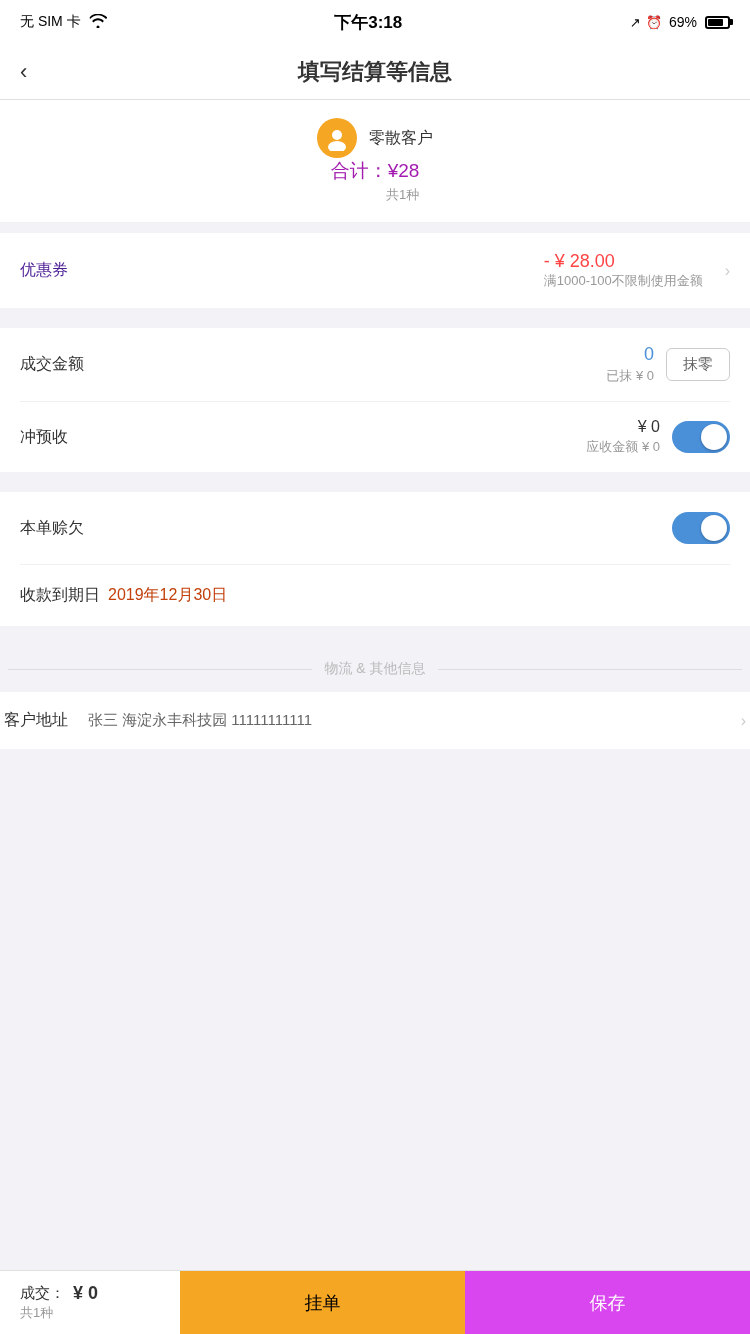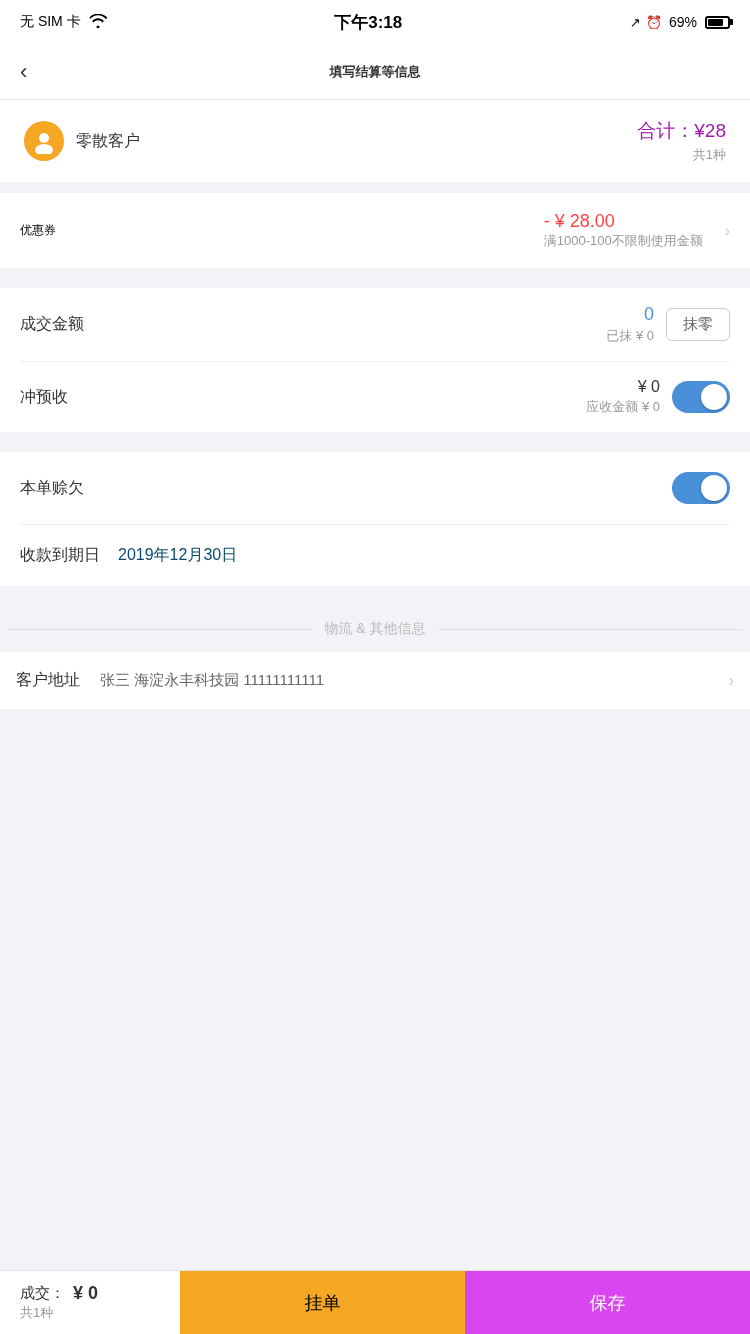--- a/index.html
+++ b/index.html
@@ -64,44 +64,45 @@
       border-bottom: 1px solid #e0e0e0;
     }
     .nav-back {
       position: absolute;
       left: 20px;
       font-size: 22px;
       color: #333;
       cursor: pointer;
     }
     .nav-title {
-      font-size: 13px;
+      font-size: 22px;
       font-weight: 600;
       color: #333;
     }
 
     
     .content {
       padding-bottom: 100px;
     }
 
     
     .card {
       background: #fff;
       margin-bottom: 10px;
     }
 
     
     .customer-row {
       background: #fff;
-      padding: 18px 24px;
+      padding: 18px 16px;
       display: flex;
       align-items: center;
       justify-content: space-between;
       border-bottom: 1px solid #f0f0f0;
+      flex-direction: column;
     }
     .customer-left {
       display: flex;
       align-items: center;
       gap: 12px;
     }
     .customer-avatar {
       width: 40px; height: 40px;
       background: #f5a623;
       border-radius: 50%;
@@ -130,22 +131,22 @@
     
     .coupon-row {
       background: #fff;
       padding: 18px 20px;
       display: flex;
       align-items: center;
       justify-content: space-between;
       cursor: pointer;
     }
     .coupon-label {
-      font-size: 12px;
-      color: #000000;
+      font-size: 16px;
+      color: #4c1d95;
     }
     .coupon-right {
       display: flex;
       align-items: center;
       gap: 22px;
     }
     .coupon-amount {
       font-size: 18px;
       color: #ff4444;
       font-weight: 500;
@@ -241,30 +242,30 @@
       border-bottom: 1px solid #f0f0f0;
     }
     .debt-label {
       font-size: 16px;
       color: #333;
     }
     .due-date-row {
       padding: 20px 0;
       display: flex;
       align-items: center;
-      gap: 18px;
+      gap: 8px;
     }
     .due-date-label {
       font-size: 16px;
       color: #333;
       white-space: nowrap;
     }
     .due-date-value {
       font-size: 16px;
-      color: #0c4a6e;
+      color: #c2410c;
     }
 
     
     .logistics-divider {
       background: #f2f2f7;
       padding: 14px 8px;
       text-align: center;
       color: #bbb;
       font-size: 14px;
       display: flex;
@@ -274,21 +275,21 @@
     .logistics-divider::before, .logistics-divider::after {
       content: '';
       flex: 1;
       height: 1px;
       background: #ddd;
     }
 
     
     .address-row {
       background: #fff;
-      padding: 18px 16px;
+      padding: 18px 4px;
       display: flex;
       align-items: center;
       justify-content: flex-start;
       cursor: pointer;
     }
     .address-label {
       font-size: 16px;
       color: #333;
       white-space: nowrap;
       margin-right: 20px;

